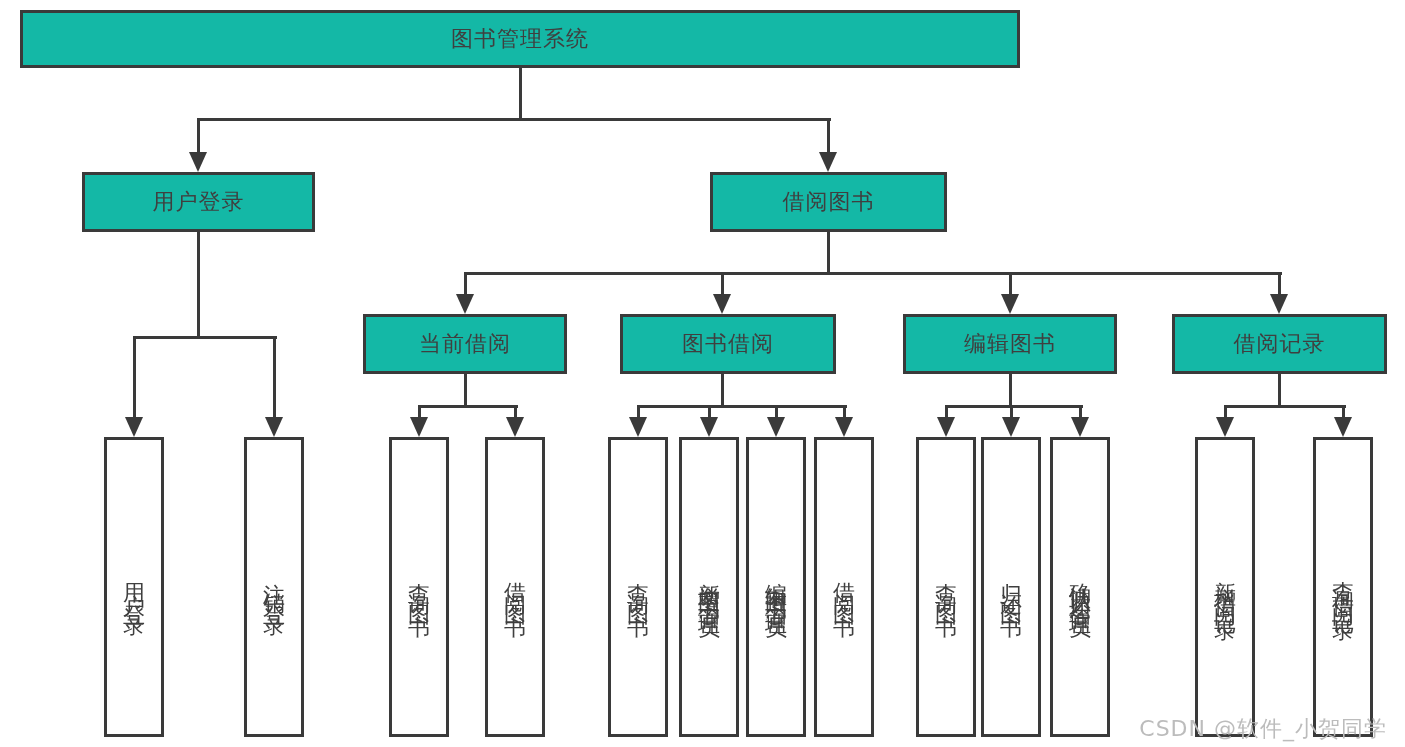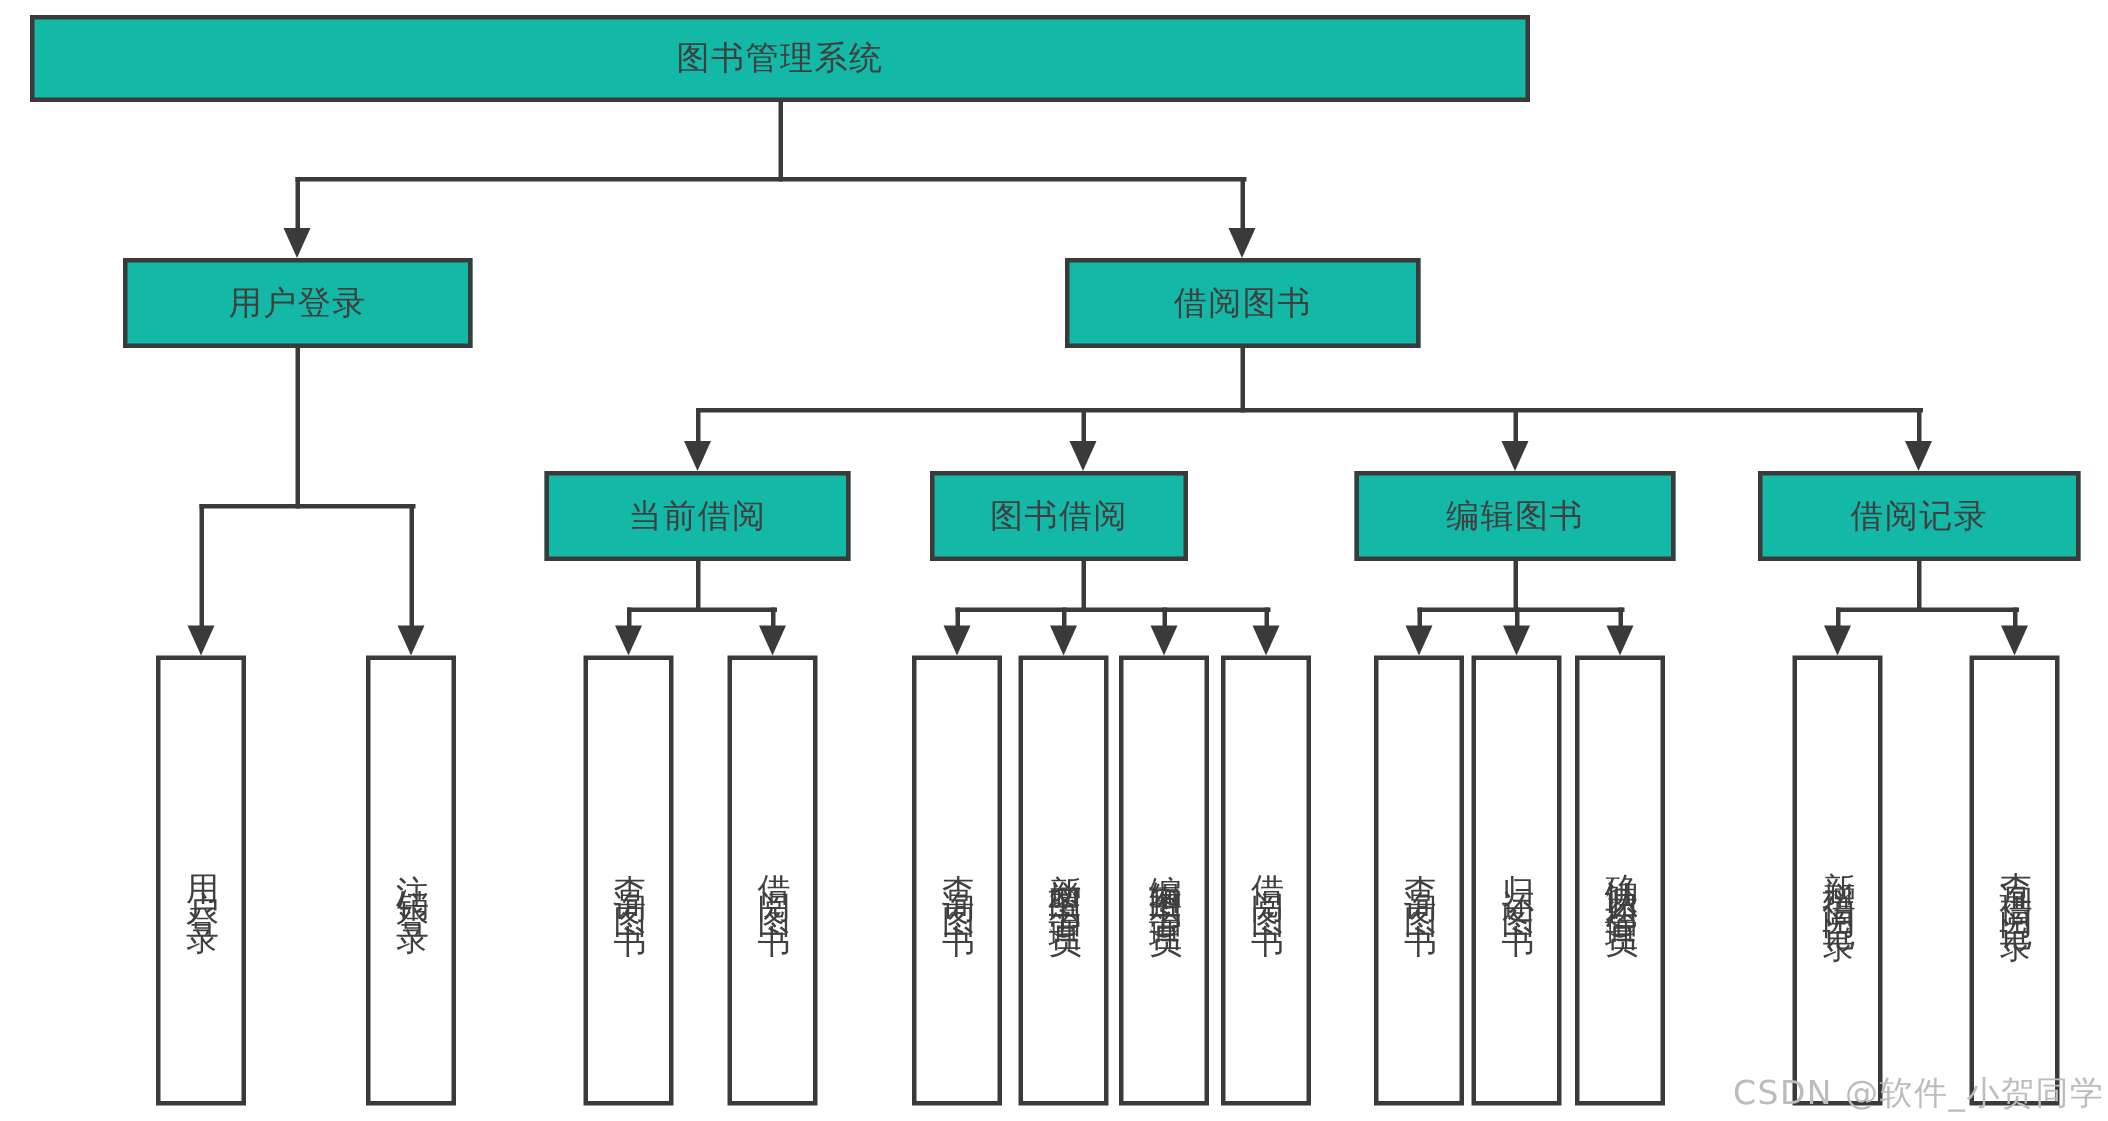--- a/index.html
+++ b/index.html
@@ -55,21 +55,21 @@
   .v-line{width:3px;}
   .arrow{
     position:absolute;
     width:0;height:0;
     border-left:9px solid transparent;
     border-right:9px solid transparent;
     border-top:20px solid var(--line);
   }
   .watermark{
     position:absolute;
-    right:2px;
+    right:18px;
     bottom:3px;
     font-size:22px;
     color:var(--wm);
     z-index:5;
     letter-spacing:1px;
   }
 </style>
 </head>
 <body>
 
@@ -82,21 +82,21 @@
   <div class="node" style="left:82px;top:172px;width:233px;height:60px;">
     <span>用户登录</span>
   </div>
   <div class="node" style="left:710px;top:172px;width:237px;height:60px;">
     <span>借阅图书</span>
   </div>
 
   <div class="node" style="left:363px;top:314px;width:204px;height:60px;">
     <span>当前借阅</span>
   </div>
-  <div class="node" style="left:620px;top:314px;width:172px;height:60px;">
+  <div class="node" style="left:620px;top:314px;width:216px;height:60px;">
     <span>图书借阅</span>
   </div>
   <div class="node" style="left:903px;top:314px;width:214px;height:60px;">
     <span>编辑图书</span>
   </div>
   <div class="node" style="left:1172px;top:314px;width:215px;height:60px;">
     <span>借阅记录</span>
   </div>
 
   <div class="leaf" style="left:104px;">

